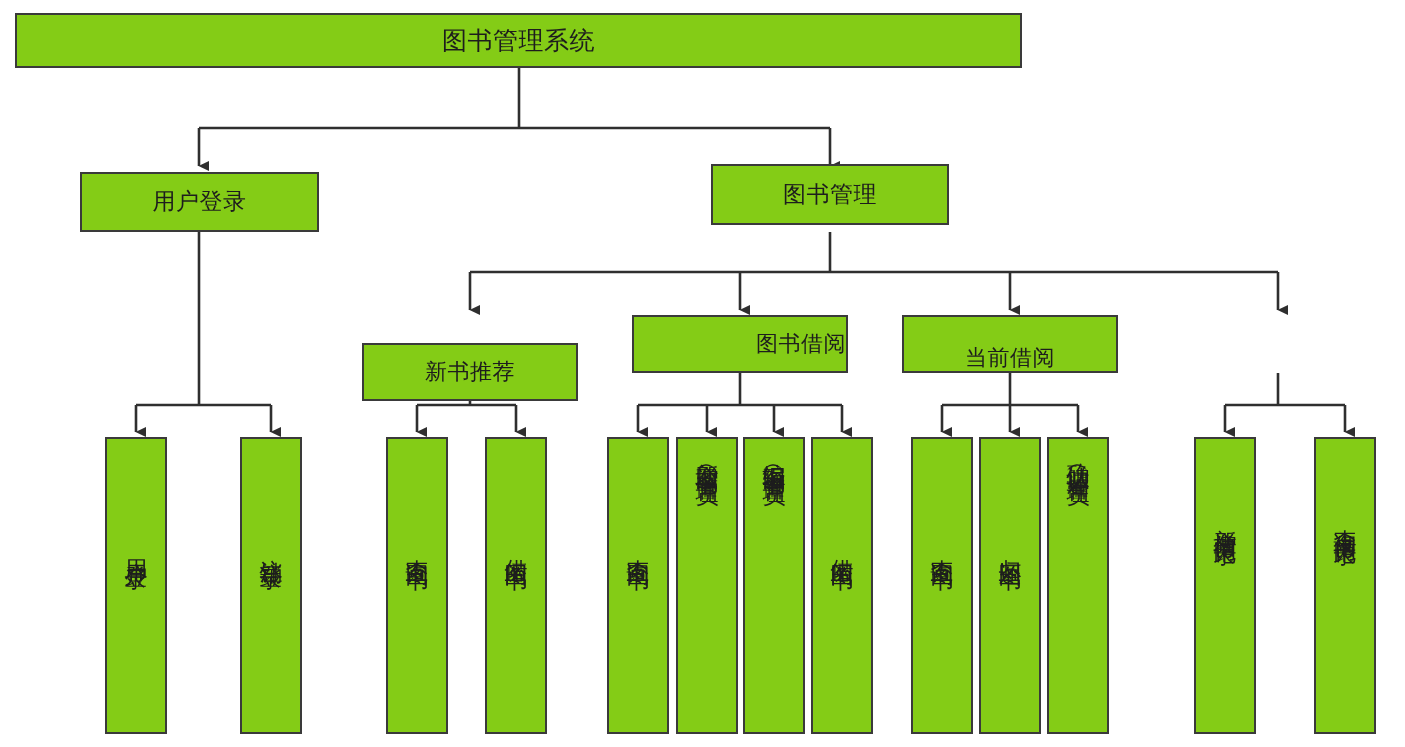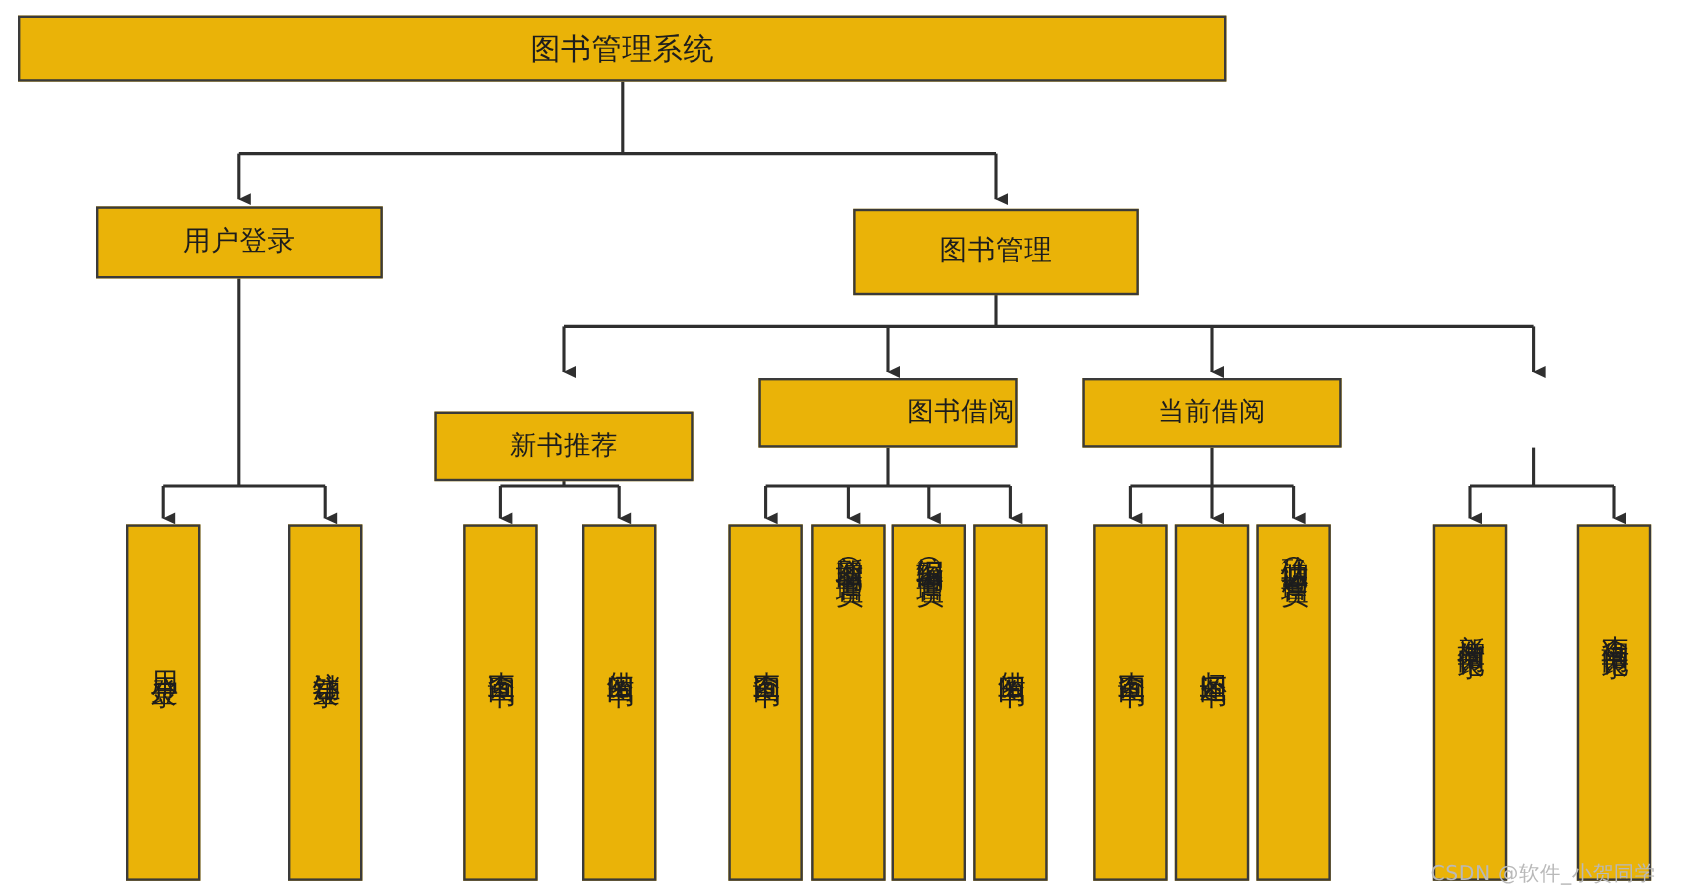--- a/index.html
+++ b/index.html
@@ -21,21 +21,21 @@
     position: absolute;
     left: 0;
     top: 0;
     width: 1405px;
     height: 747px;
     pointer-events: none;
   }
   .node {
     position: absolute;
     box-sizing: border-box;
-    background: #eab308;
+    background: #84cc16;
     border: 2px solid #3a3a3a;
     display: flex;
     align-items: center;
     justify-content: center;
     color: #1d1d1d;
   }
   .node-label {
     display: block;
     line-height: 1.18;
     letter-spacing: 0.5px;
@@ -133,31 +133,31 @@
     </g>
   </svg>
 
   <div class="node horiz root" style="left:15px; top:13px; width:1007px; height:55px;">
     <span class="node-label">图书管理系统</span>
   </div>
 
   <div class="node horiz lvl2" style="left:80px; top:172px; width:239px; height:60px;">
     <span class="node-label">用户登录</span>
   </div>
-  <div class="node horiz lvl2" style="left:711px; top:174px; width:238px; height:72px;">
+  <div class="node horiz lvl2" style="left:711px; top:164px; width:238px; height:61px;">
     <span class="node-label">图书管理</span>
   </div>
 
   <div class="node horiz lvl3" style="left:362px; top:315px; width:216px; height:58px;margin-top:28px;">
     <span class="node-label">新书推荐</span>
   </div>
   <div class="node horiz lvl3" style="left:632px; top:315px; width:216px; height:58px;justify-content:flex-end;">
     <span class="node-label">图书借阅</span>
   </div>
-  <div class="node horiz lvl3" style="left:902px; top:315px; width:216px; height:58px;">
+  <div class="node horiz lvl3" style="left:902px; top:315px; width:216px; height:58px;align-items:flex-end;">
     <span class="node-label">当前借阅</span>
   </div>
 
   <div class="node leaf low" style="left:105px; top:437px; width:62px; height:297px;">
     <span class="node-label">用户登录</span>
   </div>
   <div class="node leaf low" style="left:240px; top:437px; width:62px; height:297px;">
     <span class="node-label">注销登录</span>
   </div>
 
@@ -191,15 +191,14 @@
     <span class="node-label">确认归还（管理员）</span>
   </div>
 
   <div class="node leaf mid" style="left:1194px; top:437px; width:62px; height:297px;">
     <span class="node-label">新增借阅记录</span>
   </div>
   <div class="node leaf mid" style="left:1314px; top:437px; width:62px; height:297px;">
     <span class="node-label">查询借阅记录</span>
   </div>
 
-  <div class="watermark" style="left:1192px; top:716px;">CSDN @软件_小贺同学</div>
 
 </div>
 
 </body></html>

